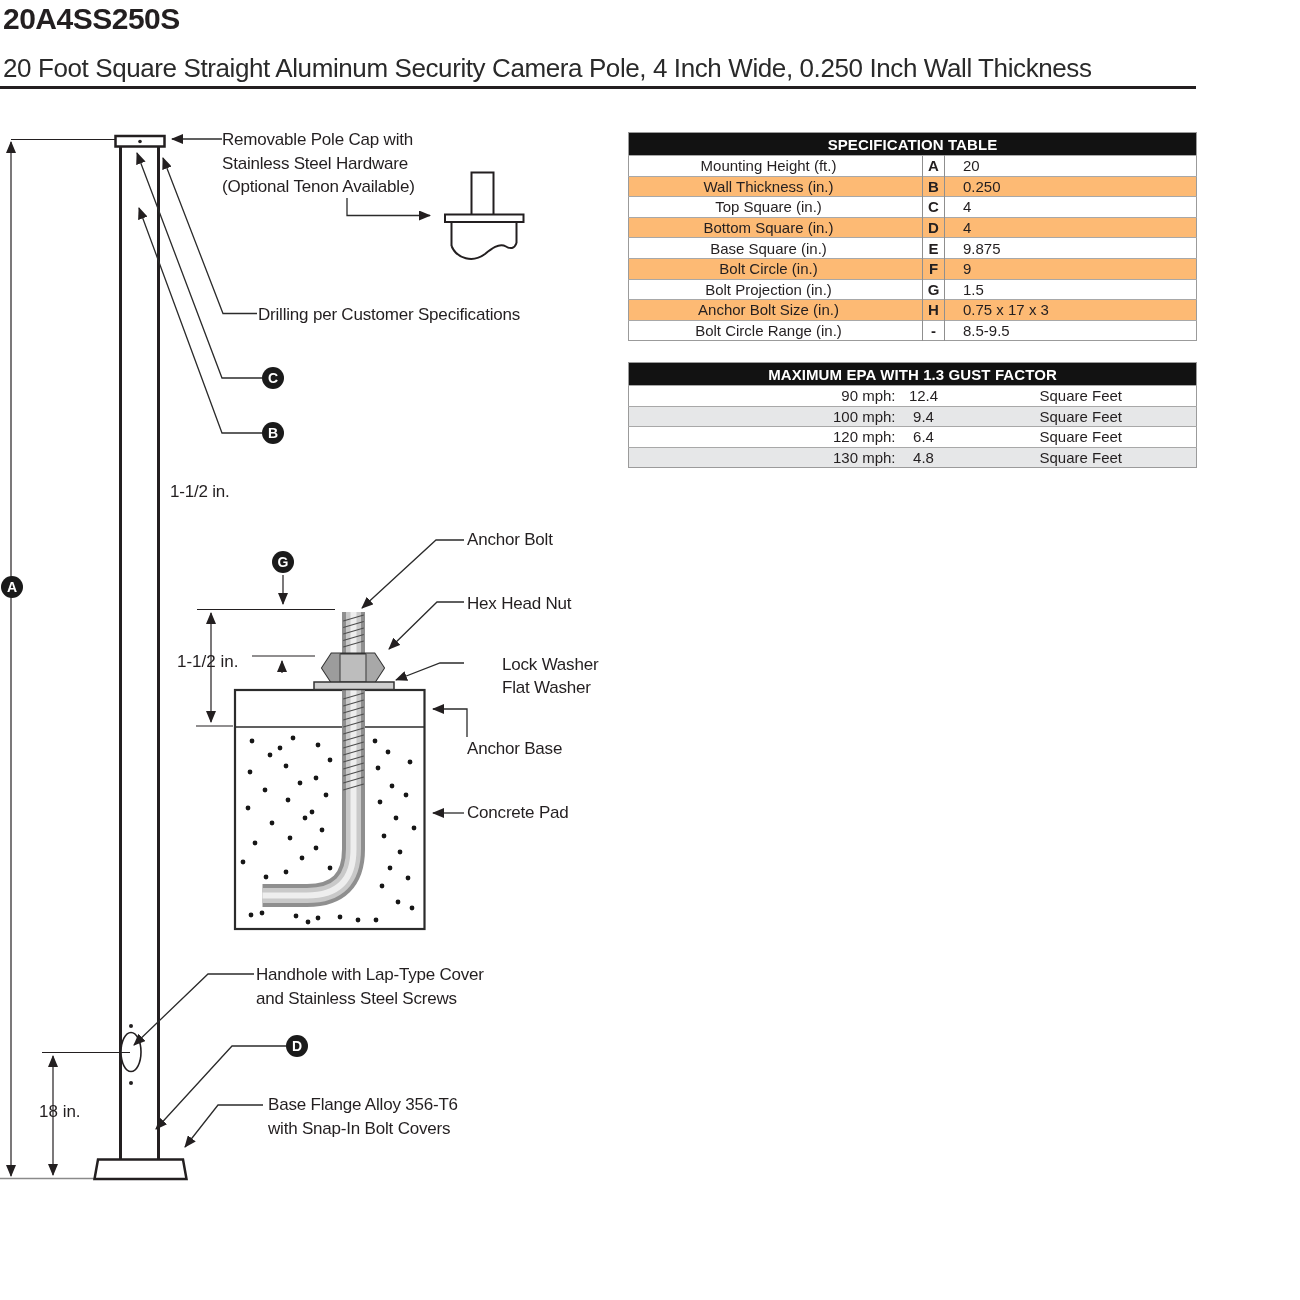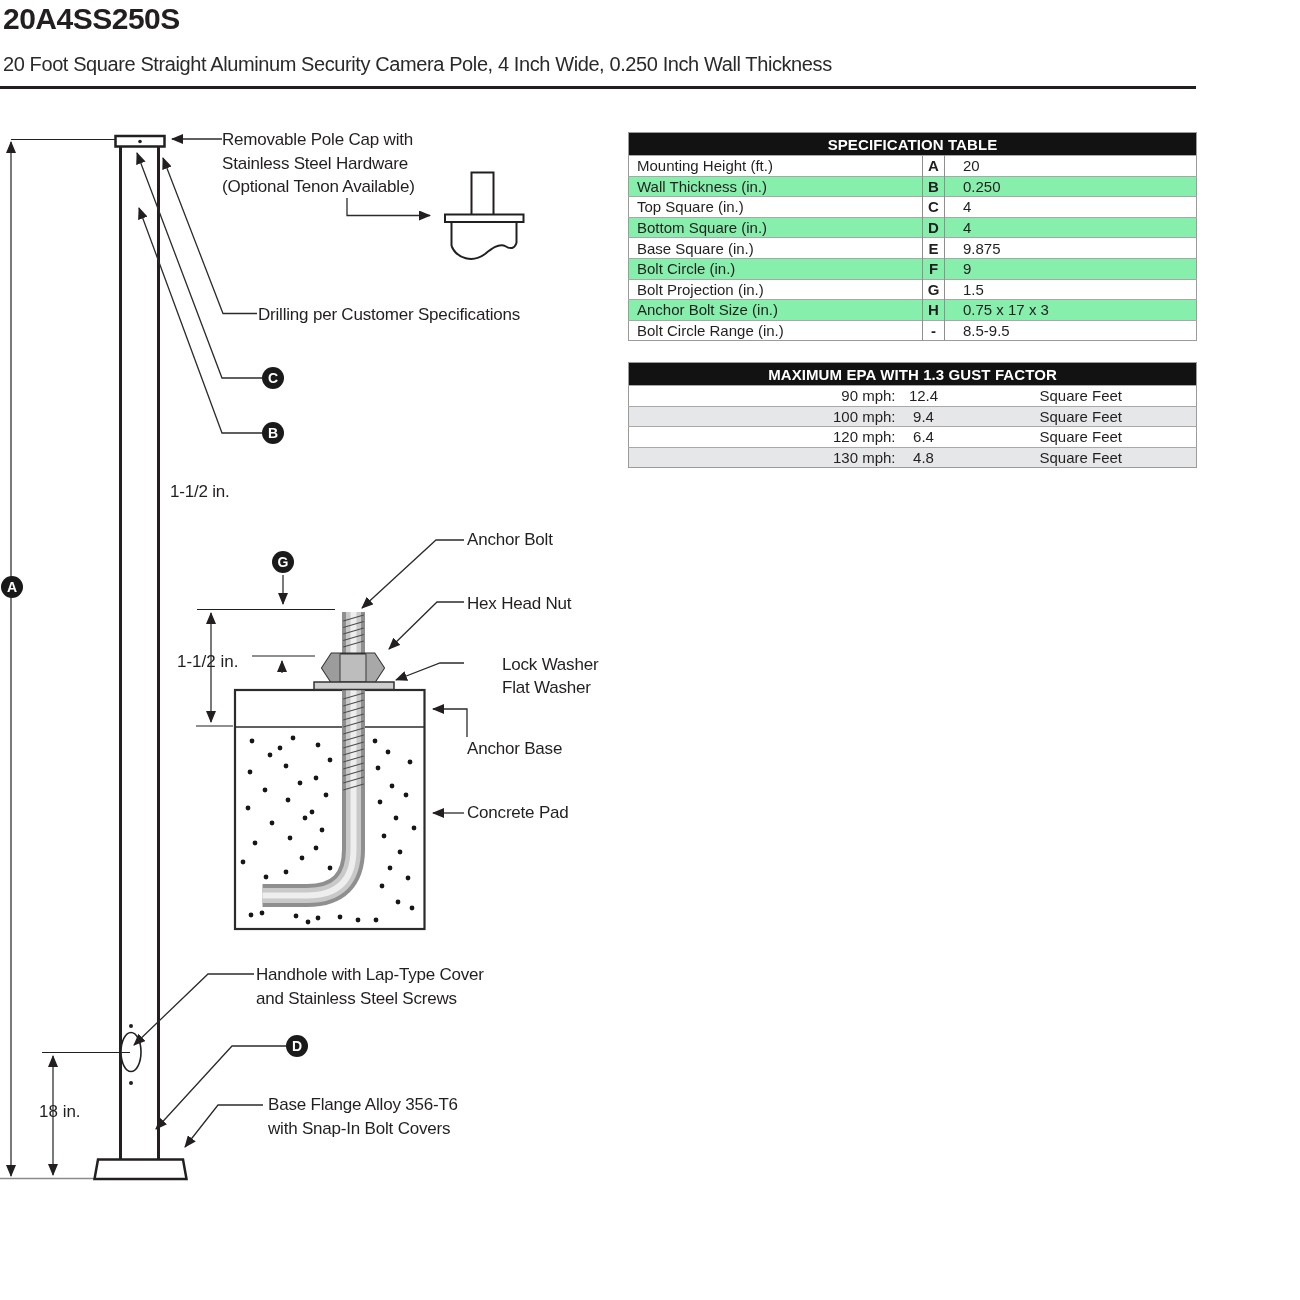--- a/index.html
+++ b/index.html
@@ -6,43 +6,43 @@
   .page{
     position:relative;width:1300px;height:1300px;background:#ffffff;overflow:hidden;
     font-family:"Liberation Sans",sans-serif;color:#231f20;
   }
   
   .title{
     position:absolute;left:3px;top:2px;font-size:30px;font-weight:bold;
     letter-spacing:-0.5px;color:#231f20;
   }
   .subtitle{
-    position:absolute;left:3px;top:53px;font-size:20px;letter-spacing:-0.4px;color:#2a2a2a;
+    position:absolute;left:3px;top:53px;font-size:26px;letter-spacing:-0.4px;color:#2a2a2a;
   }
   .rule{position:absolute;left:0;top:86px;width:1196px;height:3px;background:#231f20;}
   
   .lbl{position:absolute;font-size:17px;line-height:23.5px;letter-spacing:-0.2px;color:#231f20;white-space:nowrap;}
   .lbl span{display:block;}
   .marker{
     position:absolute;width:22px;height:22px;border-radius:50%;background:#1a1a1a;color:#ffffff;
     font-size:14px;font-weight:bold;display:flex;align-items:center;justify-content:center;z-index:3;
   }
   .dim{position:absolute;font-size:17px;color:#231f20;white-space:nowrap;}
   svg.art{position:absolute;left:0;top:0;z-index:1;}
   
   .tbl-wrap{position:absolute;left:628px;width:568px;z-index:2;}
   table.spec{border-collapse:collapse;width:100%;table-layout:fixed;font-size:15px;color:#231f20;
     border:1px solid #9b9b9b;}
   table.spec th.hdr, table.epa th.hdr{
     background:#121212;color:#ffffff;font-weight:bold;text-align:center;
     font-size:15px;height:20px;padding:1px 0;letter-spacing:0.1px;
   }
   table.spec td{height:19.6px;padding:0;border-top:1px solid #a8a8a8;overflow:hidden;}
-  table.spec tr.alt td{background:#86efac;}
-  table.spec td.lab{text-align:left;padding-right:14px;padding-left:8px;}
+  table.spec tr.alt td{background:#fdba74;}
+  table.spec td.lab{text-align:center;padding-right:14px;}
   table.spec td.key{text-align:center;font-weight:bold;border-left:1px solid #8f8f8f;border-right:1px solid #8f8f8f;}
   table.spec td.val{text-align:left;padding-left:18px;}
   table.epa{border-collapse:collapse;width:100%;table-layout:fixed;font-size:15px;color:#231f20;
     border:1px solid #9b9b9b;}
   table.epa td{height:19.6px;padding:0;border-top:1px solid #a8a8a8;}
   table.epa tr.alt td{background:#e6e7e8;}
   table.epa td.speed{text-align:right;padding-right:6px;}
   table.epa td.num{text-align:center;}
   table.epa td.unit{text-align:center;padding-left:20px;}
 </style>

